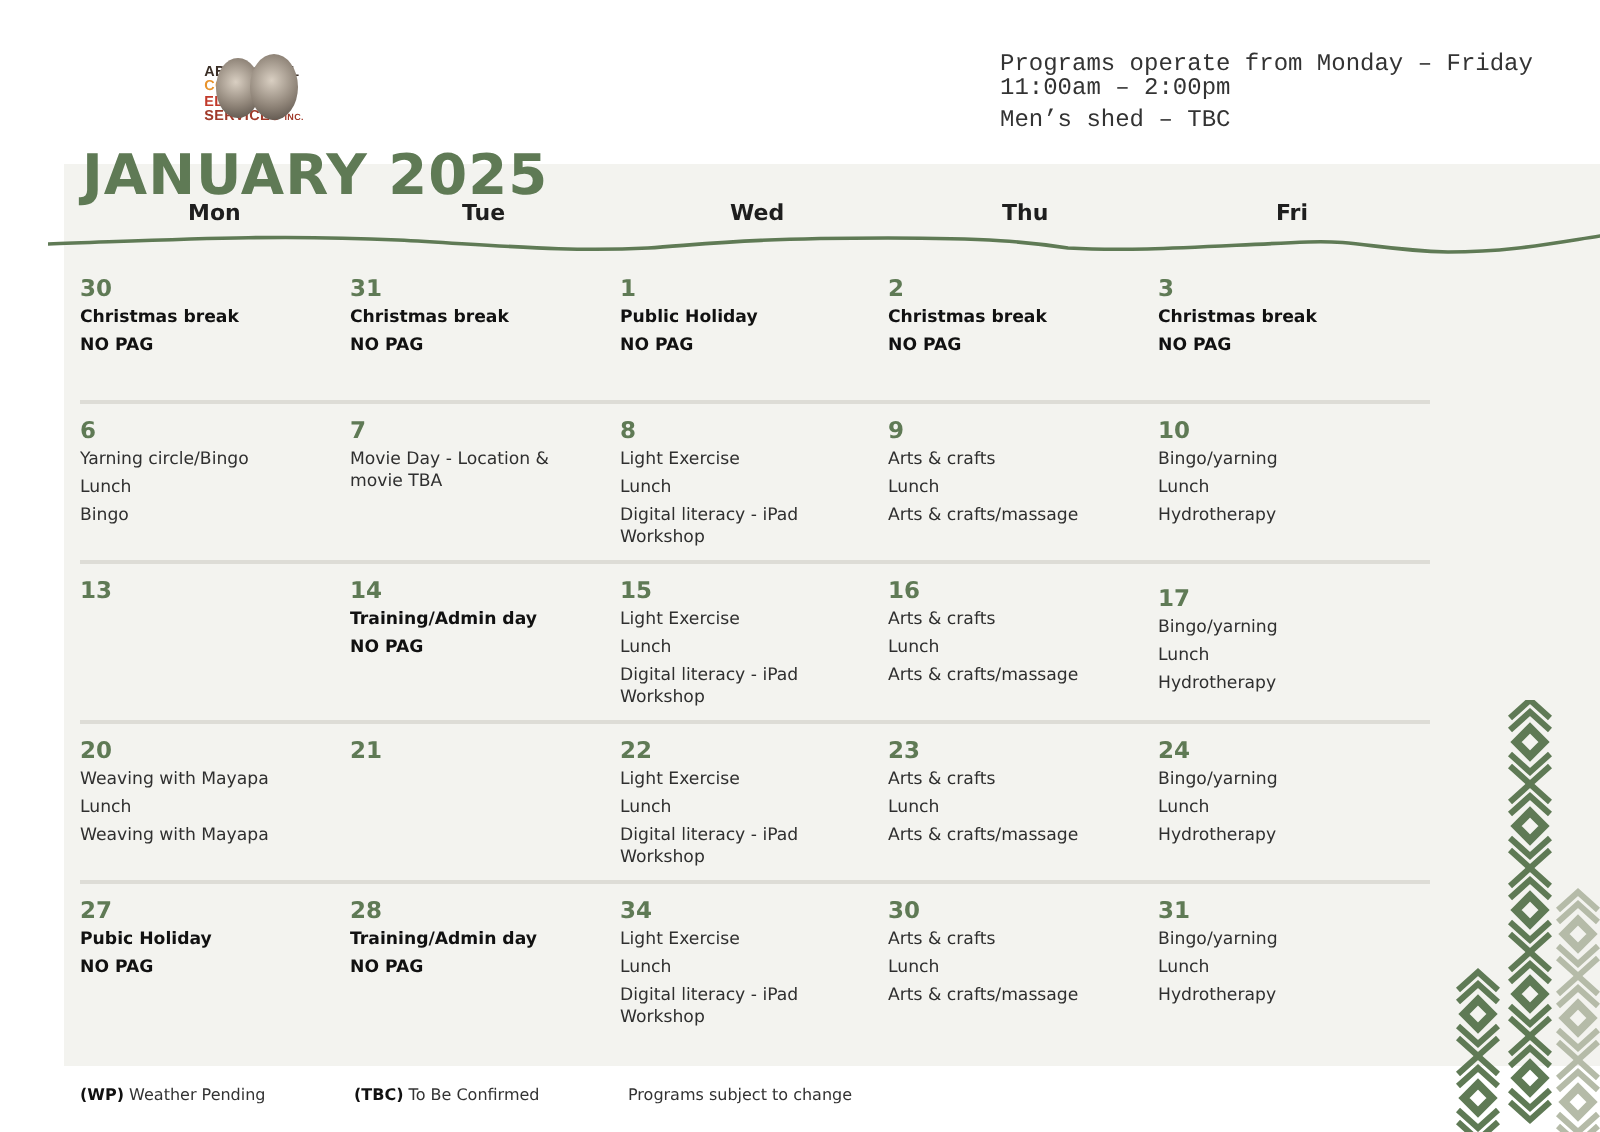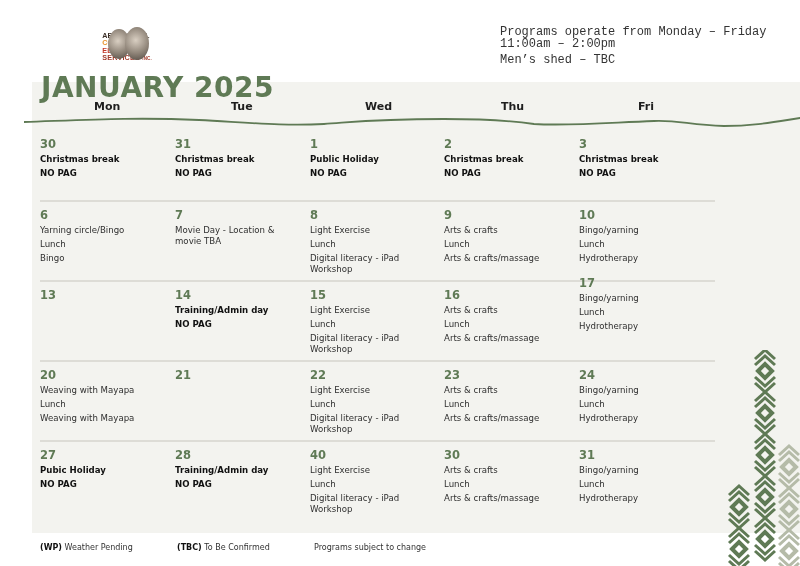--- a/index.html
+++ b/index.html
@@ -150,21 +150,21 @@
   <div class="line">Light Exercise</div>
   <div class="line">Lunch</div>
   <div class="line">Digital literacy - iPad Workshop</div>
 </div>
 <div class="cell" style="left:444px;top:288px">
   <div class="num">16</div>
   <div class="line">Arts &amp; crafts</div>
   <div class="line">Lunch</div>
   <div class="line">Arts &amp; crafts/massage</div>
 </div>
-<div class="cell" style="left:579px;top:276px">
+<div class="cell" style="left:579px;top:292px">
   <div class="num">17</div>
   <div class="line">Bingo/yarning</div>
   <div class="line">Lunch</div>
   <div class="line">Hydrotherapy</div>
 </div>
 
 <div class="cell" style="left:40px;top:368px">
   <div class="num">20</div>
   <div class="line">Weaving with Mayapa</div>
   <div class="line">Lunch</div>
@@ -196,21 +196,21 @@
   <div class="num">27</div>
   <div class="line b">Pubic Holiday</div>
   <div class="line b">NO PAG</div>
 </div>
 <div class="cell" style="left:175px;top:448px">
   <div class="num">28</div>
   <div class="line b">Training/Admin day</div>
   <div class="line b">NO PAG</div>
 </div>
 <div class="cell" style="left:310px;top:448px;width:110px">
-  <div class="num">40</div>
+  <div class="num">34</div>
   <div class="line">Light Exercise</div>
   <div class="line">Lunch</div>
   <div class="line">Digital literacy - iPad Workshop</div>
 </div>
 <div class="cell" style="left:444px;top:448px">
   <div class="num">30</div>
   <div class="line">Arts &amp; crafts</div>
   <div class="line">Lunch</div>
   <div class="line">Arts &amp; crafts/massage</div>
 </div>

